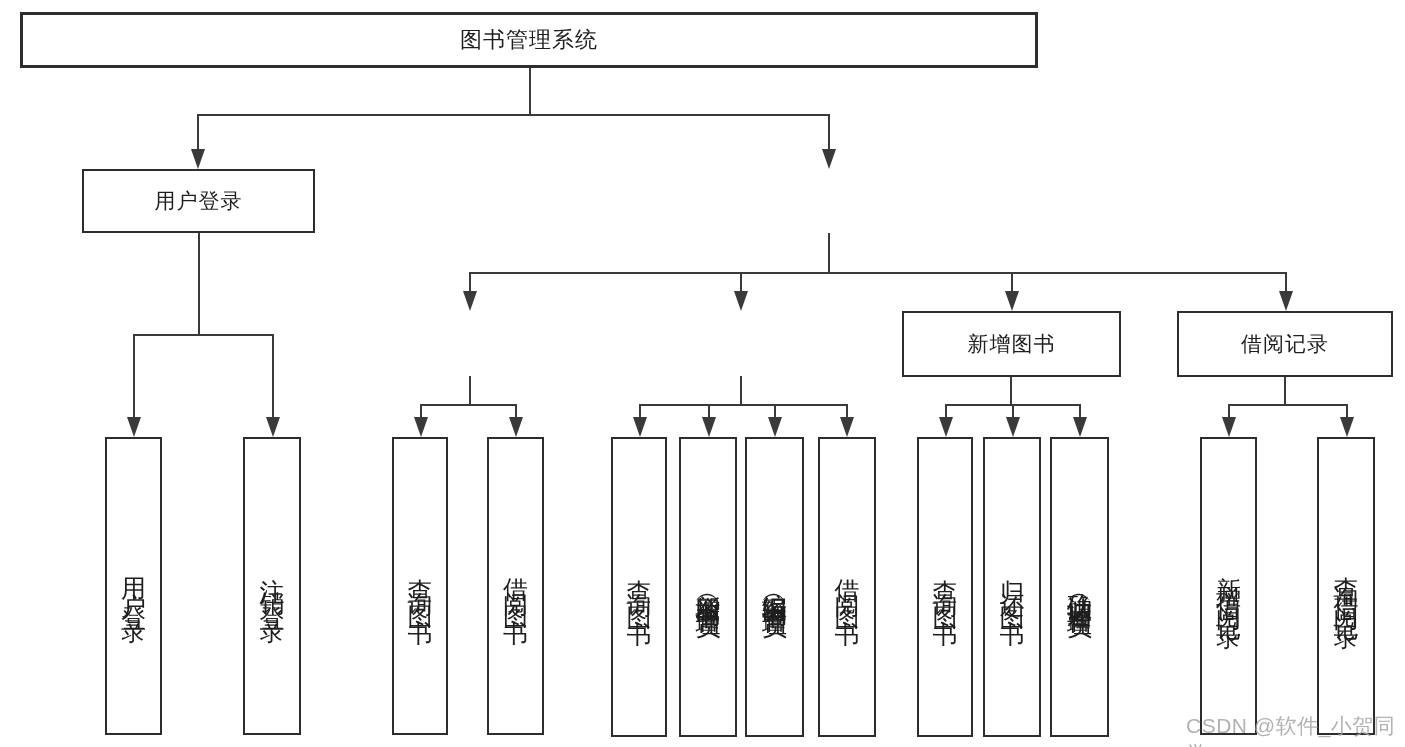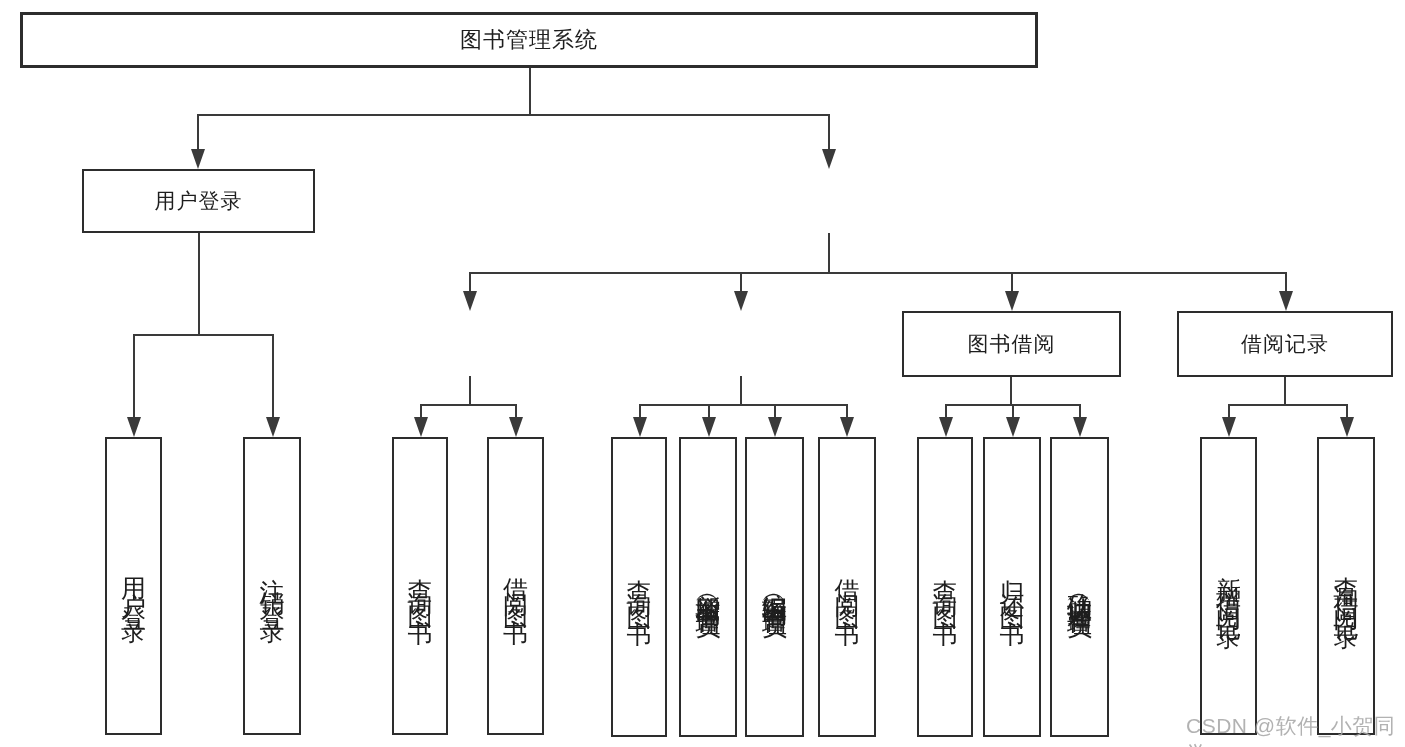--- a/index.html
+++ b/index.html
@@ -72,21 +72,21 @@
   <div class="vl" style="left:469px;top:272px;height:20px;"></div>
   <div class="arrow" style="left:463px;top:291px;"></div>
   <div class="vl" style="left:740px;top:272px;height:20px;"></div>
   <div class="arrow" style="left:734px;top:291px;"></div>
   <div class="vl" style="left:1011px;top:272px;height:20px;"></div>
   <div class="arrow" style="left:1005px;top:291px;"></div>
   <div class="vl" style="left:1285px;top:272px;height:20px;"></div>
   <div class="arrow" style="left:1279px;top:291px;"></div>
 
   <div class="box hbox" style="left:902px;top:311px;width:219px;height:66px;">
-    <span>图书借阅</span>
+    <span>新增图书</span>
   </div>
   <div class="box hbox" style="left:1177px;top:311px;width:216px;height:66px;">
     <span>借阅记录</span>
   </div>
 
   <div class="vl" style="left:469px;top:376px;height:29px;"></div>
   <div class="hl" style="left:420px;top:404px;width:96px;"></div>
   <div class="vl" style="left:420px;top:404px;height:14px;"></div>
   <div class="arrow" style="left:414px;top:417px;"></div>
   <div class="vl" style="left:515px;top:404px;height:14px;"></div>

